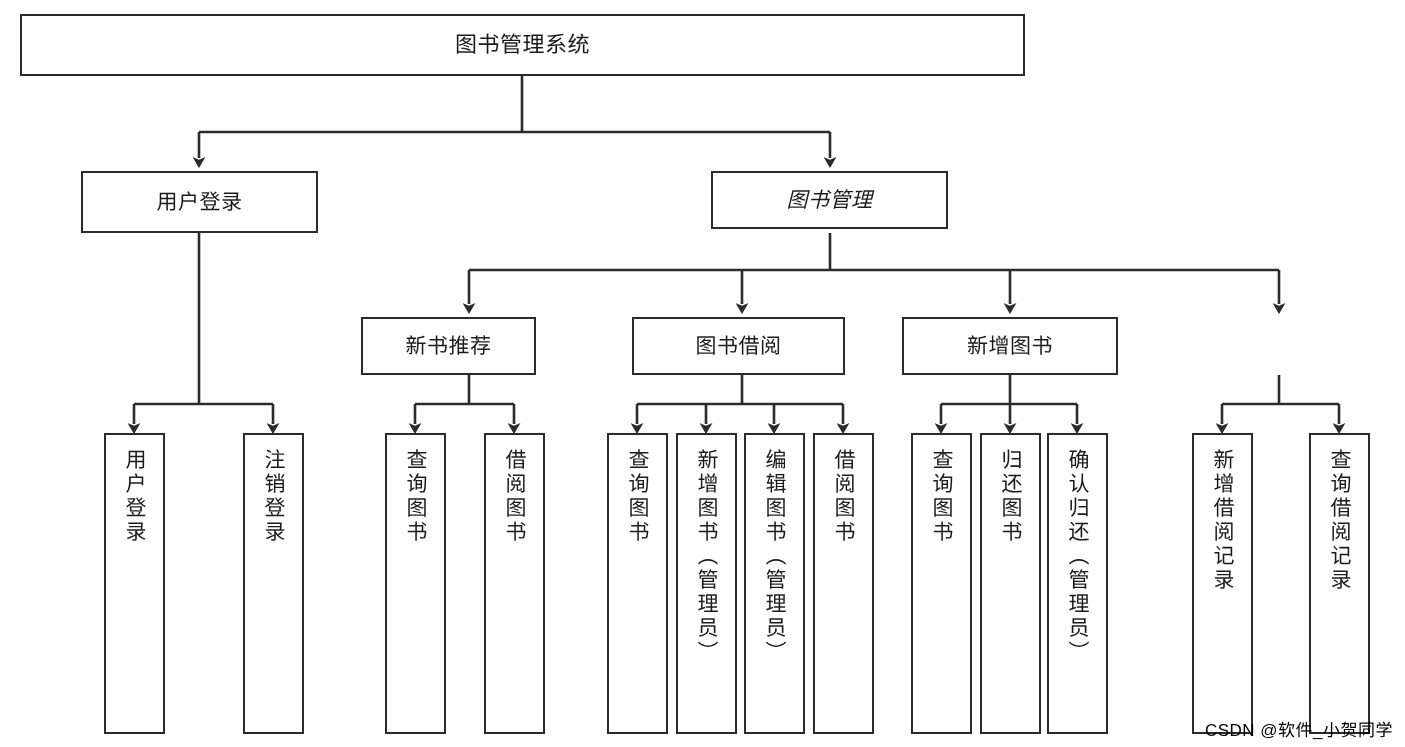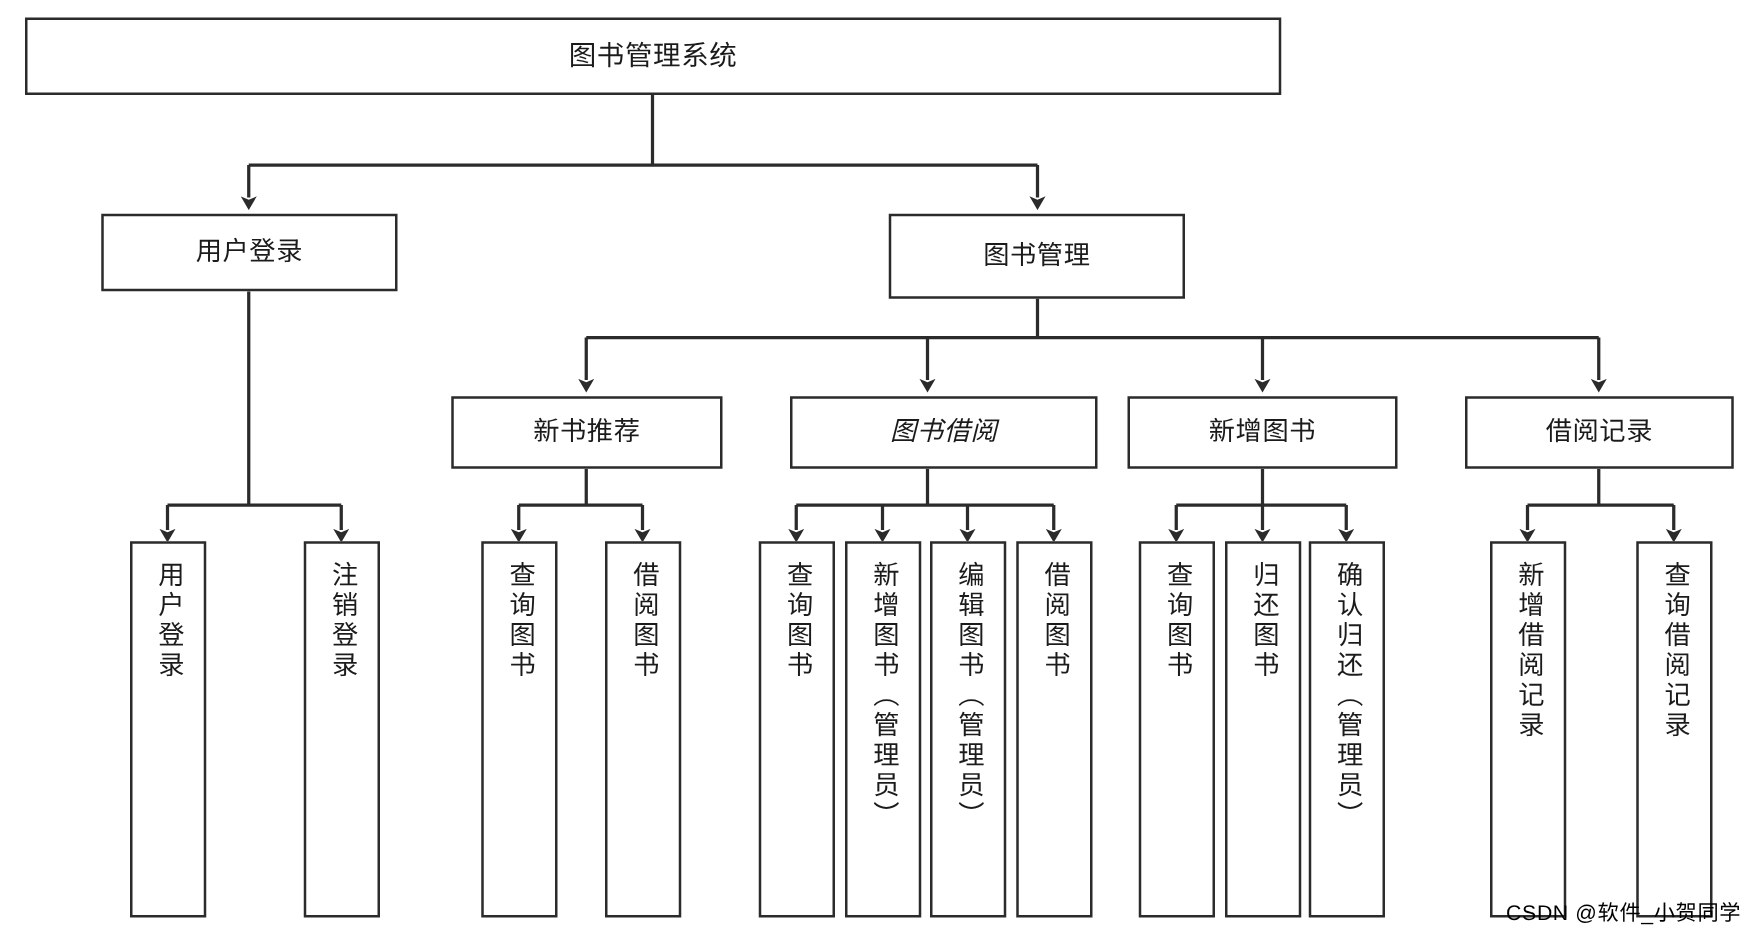--- a/index.html
+++ b/index.html
@@ -126,35 +126,32 @@
     </g>
   </svg>
 
   <div class="node root" style="left:20px; top:14px; width:1005px; height:62px;">
     <span class="label">图书管理系统</span>
   </div>
 
   <div class="node" style="left:81px; top:171px; width:237px; height:62px;">
     <span class="label">用户登录</span>
   </div>
-  <div class="node" style="left:711px; top:171px; width:237px; height:68px;">
+  <div class="node" style="left:711px; top:171px; width:237px; height:58px;font-style:italic;">
     <span class="label">图书管理</span>
   </div>
 
-  <div class="node" style="left:361px; top:317px; width:217px; height:58px;">
+  <div class="node" style="left:361px; top:317px; width:175px; height:58px;">
     <span class="label">新书推荐</span>
   </div>
-  <div class="node" style="left:632px; top:317px; width:246px; height:58px;font-style:italic;">
+  <div class="node" style="left:632px; top:317px; width:213px; height:58px;">
     <span class="label">图书借阅</span>
   </div>
   <div class="node" style="left:902px; top:317px; width:216px; height:58px;">
     <span class="label">新增图书</span>
-  </div>
-  <div class="node" style="left:1172px; top:317px; width:215px; height:58px;">
-    <span class="label">借阅记录</span>
   </div>
 
   <div class="node vertical" style="left:104px; top:433px; width:61px; height:301px;">
     <span class="label">用户登录</span>
   </div>
   <div class="node vertical" style="left:243px; top:433px; width:61px; height:301px;">
     <span class="label">注销登录</span>
   </div>
 
   <div class="node vertical" style="left:385px; top:433px; width:61px; height:301px;">

